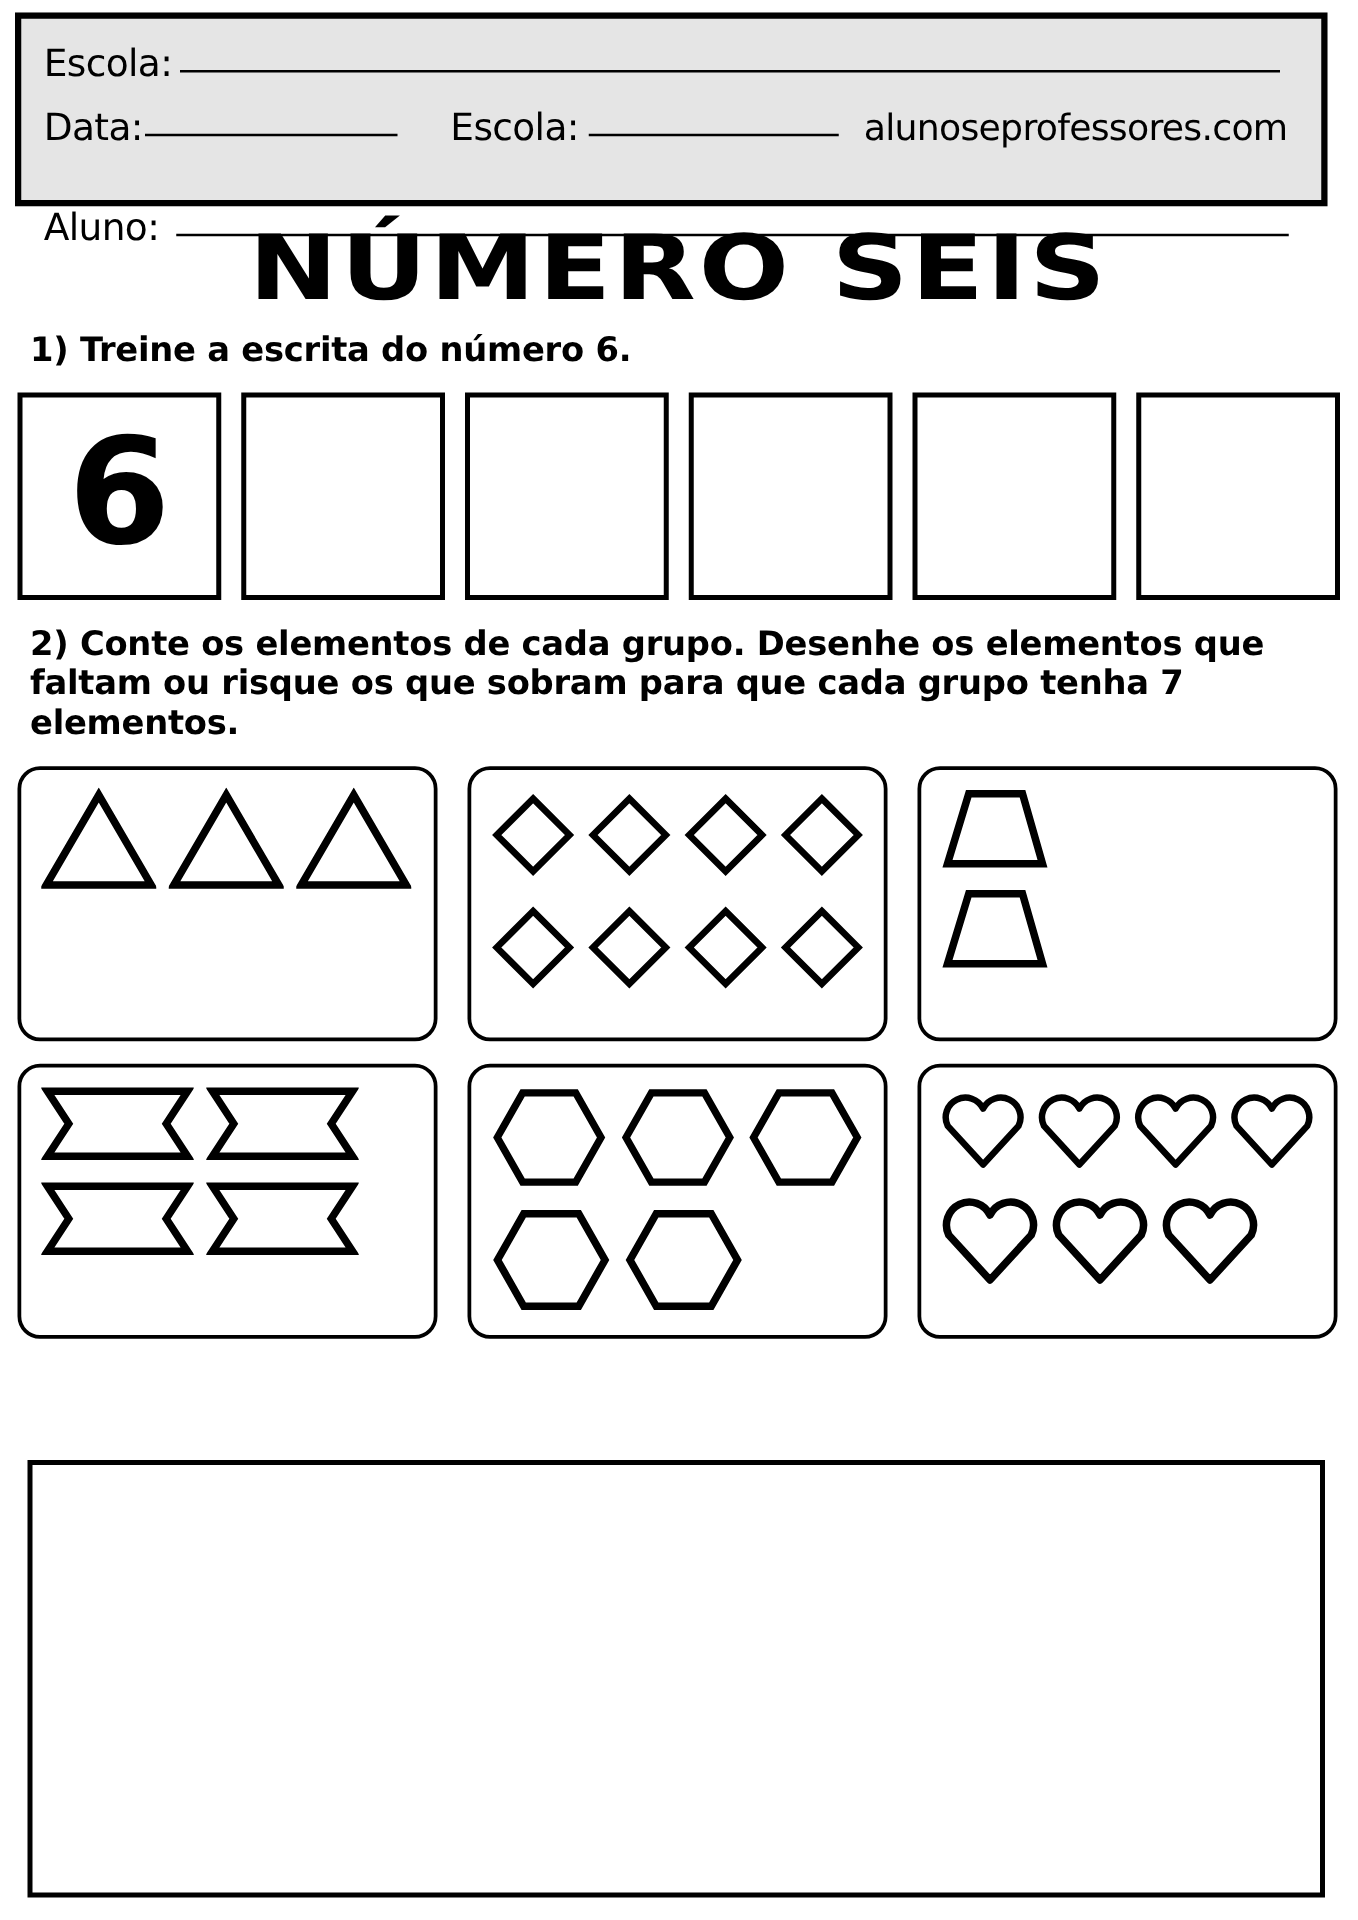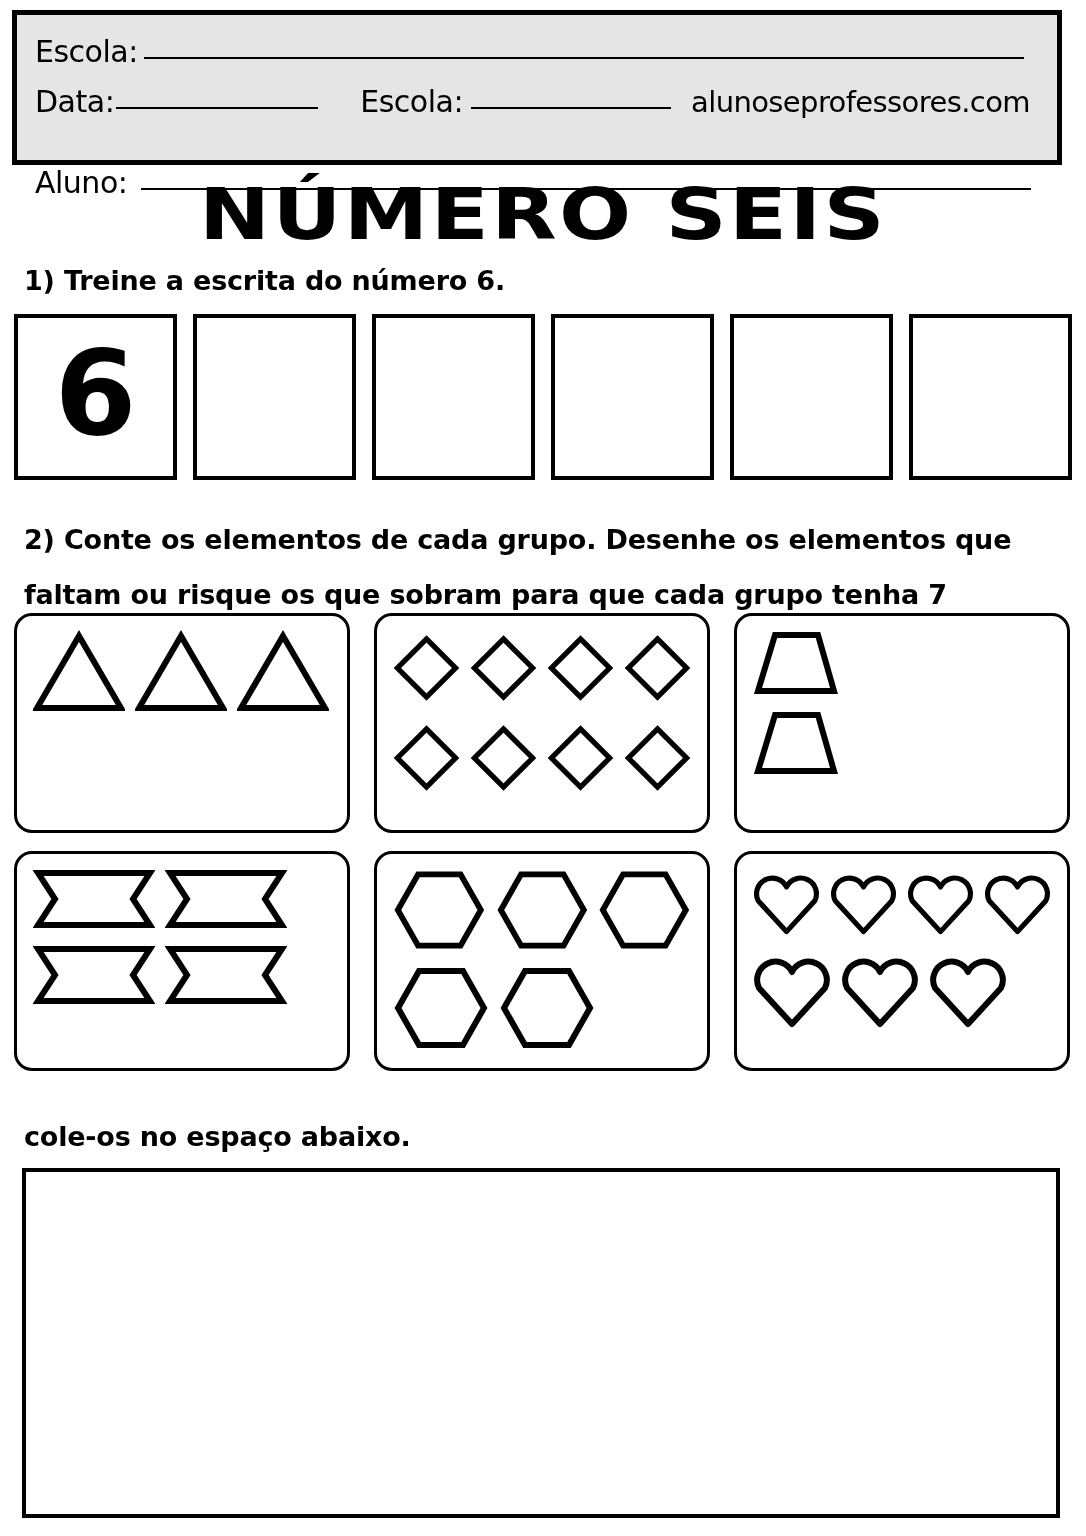--- a/index.html
+++ b/index.html
@@ -90,21 +90,21 @@
     font-weight: bold;
     font-size: 27px;
     line-height: 1.16;
     text-align: justify;
     letter-spacing: -0.2px;
   }
   .instruction.q1 { top: 265px; text-align: left; }
   .instruction.q2 { top: 500px; }
   .instruction.q3 { top: 1097px; }
   .instruction.q2 > span,
-  .instruction.q3 > span { display: block; margin-top: 24px; }
+  .instruction.q3 > span { display: block; }
 
   
   .trace-row {
     position: absolute;
     left: 14px;
     top: 314px;
     width: 1058px;
     height: 166px;
     display: flex;
     gap: 16px;
@@ -219,20 +219,21 @@
     <span class="trace-digit"></span>
   </div>
   <div class="trace-box">
     <span class="trace-digit"></span>
   </div>
 </div>
 
 <div class="instruction q2">
   <span>2) Conte os elementos de cada grupo. Desenhe os elementos que</span>
   <span>faltam ou risque os que sobram para que cada grupo tenha 7</span>
+  <span>elementos.</span>
 </div>
 
 <div class="panel-grid">
 
   <div class="panel">
     <div class="shape-rows">
       <div class="shape-line">
         <svg width="92" height="84" viewBox="0 0 92 84">
           <polygon points="46,6 88,78 4,78" fill="none" stroke="#000" stroke-width="6" stroke-linejoin="miter"></polygon>
         </svg>
@@ -365,16 +366,15 @@
         <svg width="78" height="74" viewBox="0 0 78 74">
           <path d="M39 68 L6 32 A18 18 0 0 1 39 16 A18 18 0 0 1 72 32 Z" fill="none" stroke="#000" stroke-width="6" stroke-linejoin="round"></path>
         </svg>
       </div>
     </div>
   </div>
 
 </div>
 
 <div class="instruction q3">
-  <span>cole-os no espaço abaixo.</span>
 </div>
 
 <div class="paste-box"></div>
 
 </body></html>

